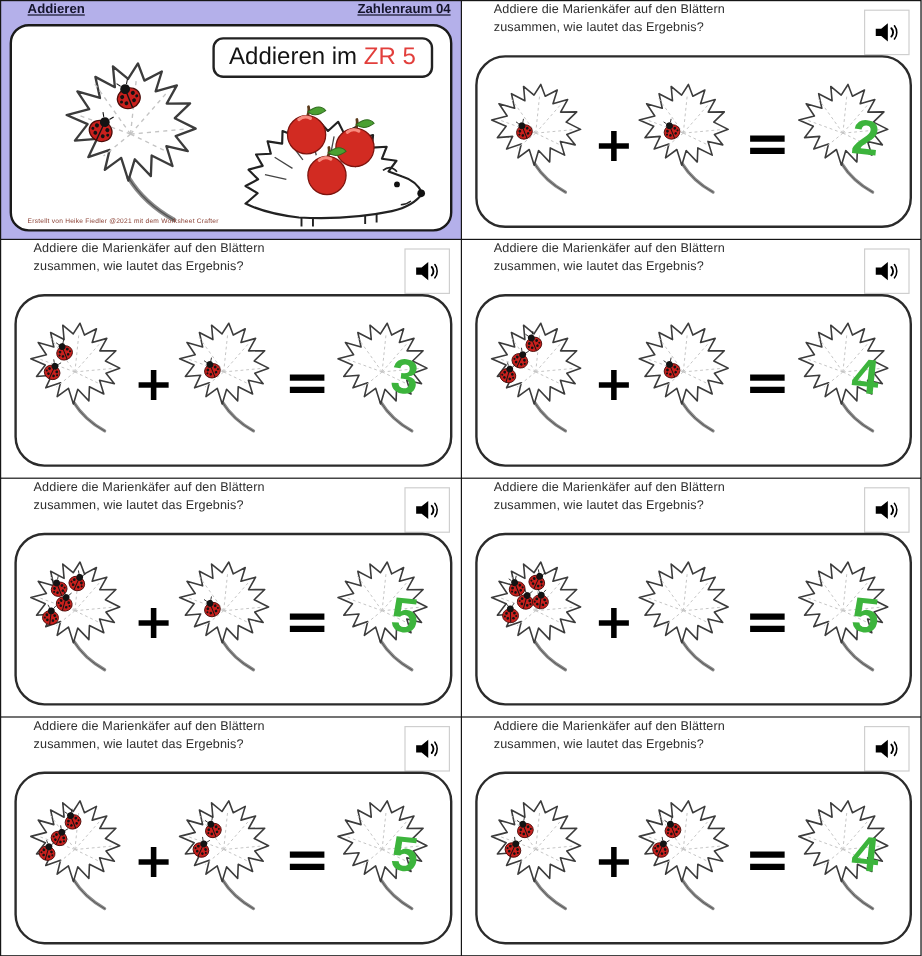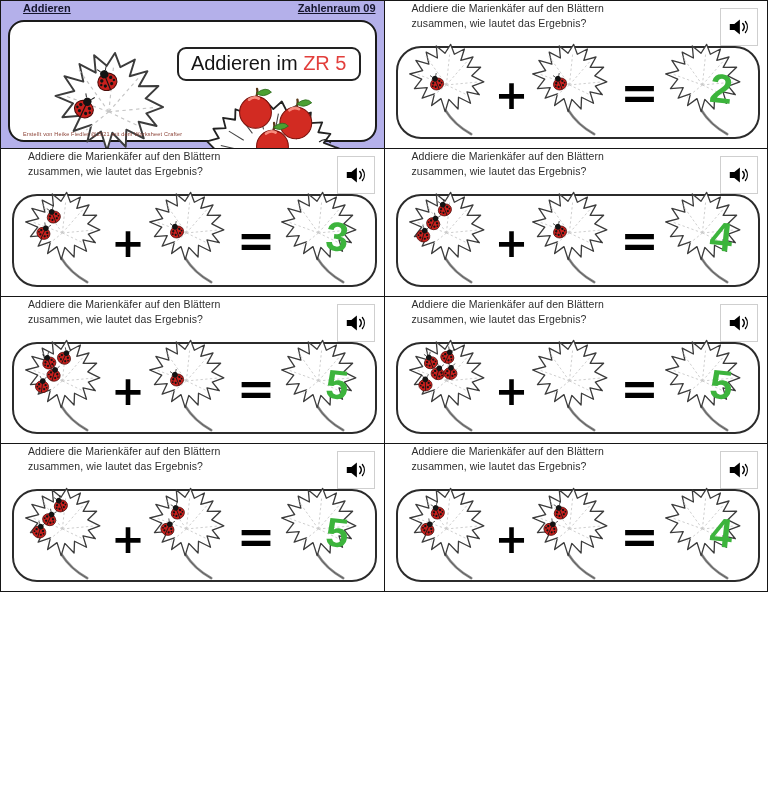--- a/index.html
+++ b/index.html
@@ -1,28 +1,28 @@
 <!DOCTYPE html>
 <html><head>
 <meta charset="utf-8">
 <style>
   html,body{margin:0;padding:0;background:#ffffff;font-family:"Liberation Sans",sans-serif;}
   .page{width:768px;height:797px;position:relative;background:#fff;overflow:hidden;}
   .grid{display:grid;grid-template-columns:1fr 1fr;grid-template-rows:repeat(4,1fr);
-        width:768px;height:592px;box-sizing:border-box;gap:1px;background:#161616;border:1px solid #161616;}
+        width:768px;height:797px;box-sizing:border-box;gap:1px;background:#161616;border:1px solid #161616;}
   .panel{position:relative;overflow:hidden;}
   
   .panel-title{background:#b4b0ea;}
   .tp-header{display:flex;justify-content:space-between;align-items:flex-start;
              padding:1px 8px 0 22px;font-size:11px;font-weight:bold;color:#15152c;}
   .tp-header span{text-decoration:underline;}
   .tp-card{position:absolute;left:7px;right:7px;top:19px;bottom:6px;background:#fff;
            border:2px solid #1a1a1a;border-radius:16px;}
   .tp-leaf{position:absolute;left:14px;top:26px;width:180px;height:148px;}
-  .tp-titlebox{position:absolute;right:14px;top:25px;border:2px solid #222;border-radius:9px;
+  .tp-titlebox{position:absolute;right:14px;top:9px;border:2px solid #222;border-radius:9px;
                background:#fff;padding:3px 12px 4px;font-size:20px;color:#141414;white-space:nowrap;}
   .tp-titlebox .red{color:#e23f3c;}
   .tp-hedgehog{position:absolute;right:14px;top:50px;width:176px;height:122px;}
   .tp-credit{position:absolute;left:13px;bottom:3px;font-size:5.5px;color:#8a4034;letter-spacing:.2px;}
   
   .panel-task{background:#fff;}
   .q-text{position:absolute;left:27px;top:0;font-size:10.5px;color:#2e2e2e;line-height:15px;letter-spacing:.1px;}
   .speaker-btn{position:absolute;right:9px;top:7px;width:38px;height:38px;background:#fff;
                border:1px solid #cfcfcf;display:flex;align-items:center;justify-content:center;cursor:pointer;padding:0;}
   .eq-box{position:absolute;left:11px;right:7px;top:45px;bottom:9px;border:2px solid #2b2b2b;
@@ -34,21 +34,21 @@
 </style>
 </head>
 <body>
 
 <div class="page">
   <div class="grid">
 
     <div class="panel panel-title">
       <div class="tp-header">
         <span>Addieren</span>
-        <span>Zahlenraum 09</span>
+        <span>Zahlenraum 04</span>
       </div>
       <div class="tp-card">
         <div class="tp-leaf" id="title-leaf"><svg viewBox="0 0 130 130" width="100%" height="100%" preserveAspectRatio="xMidYMid meet">
     <g transform="rotate(6 60 60)">
       <path d="M62 88 C 72 101, 84 109, 98 115" fill="none" stroke="#8a8a8a" stroke-width="3.4" stroke-linecap="round"></path>
       <path d="M62 88 C 72 101, 84 109, 98 115" fill="none" stroke="#555" stroke-width="1" stroke-linecap="round"></path>
       <path d="M60 4 L66 16 L78 8 L75 23 L90 17 L84 31 L101 29 L91 41 L107 47 L93 54 L103 64 L87 62 L93 76 L77 70 L78 85 L65 74 L62 90 L55 74 L44 84 L46 69 L31 76 L36 62 L20 65 L28 52 L12 47 L28 41 L18 29 L35 32 L30 17 L45 23 L42 8 L54 16 Z" fill="#ffffff" stroke="#3c3c3c" stroke-width="1.7" stroke-linejoin="round"></path>
       <line x1="60" y1="56" x2="60" y2="14" stroke="#c4c4c4" stroke-width="1" stroke-dasharray="3 3"></line>
                 <line x1="60" y1="56" x2="84" y2="22" stroke="#c4c4c4" stroke-width="1" stroke-dasharray="3 3"></line>
                 <line x1="60" y1="56" x2="100" y2="48" stroke="#c4c4c4" stroke-width="1" stroke-dasharray="3 3"></line>

